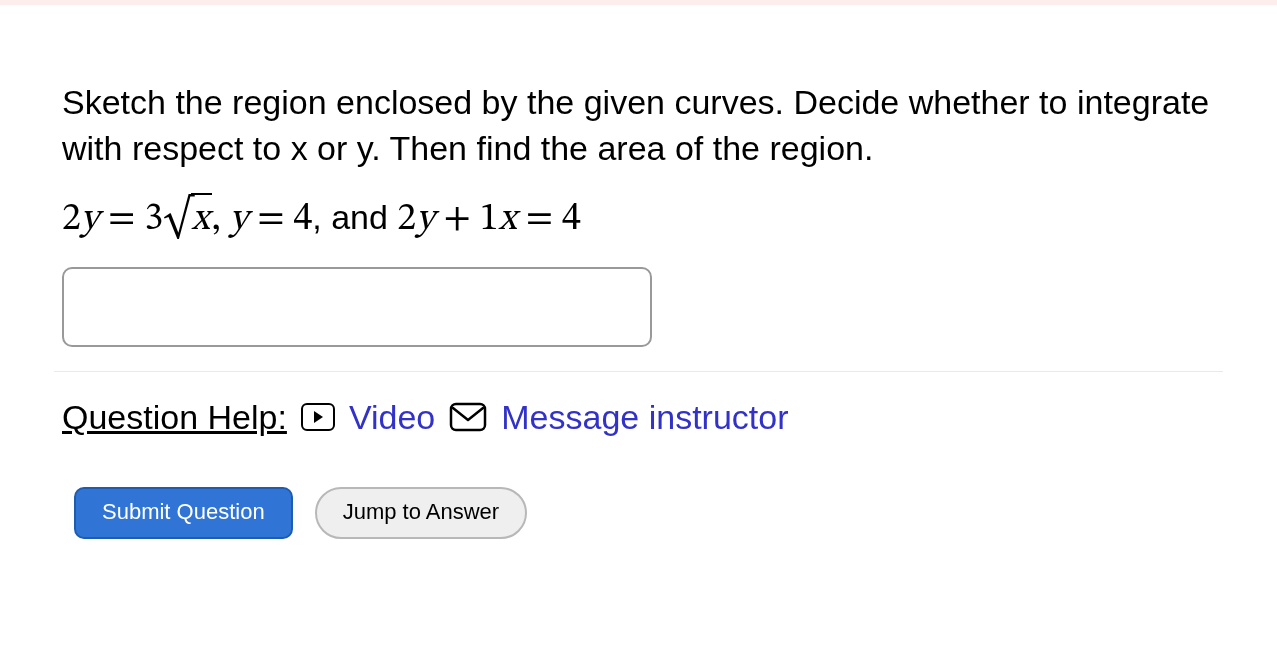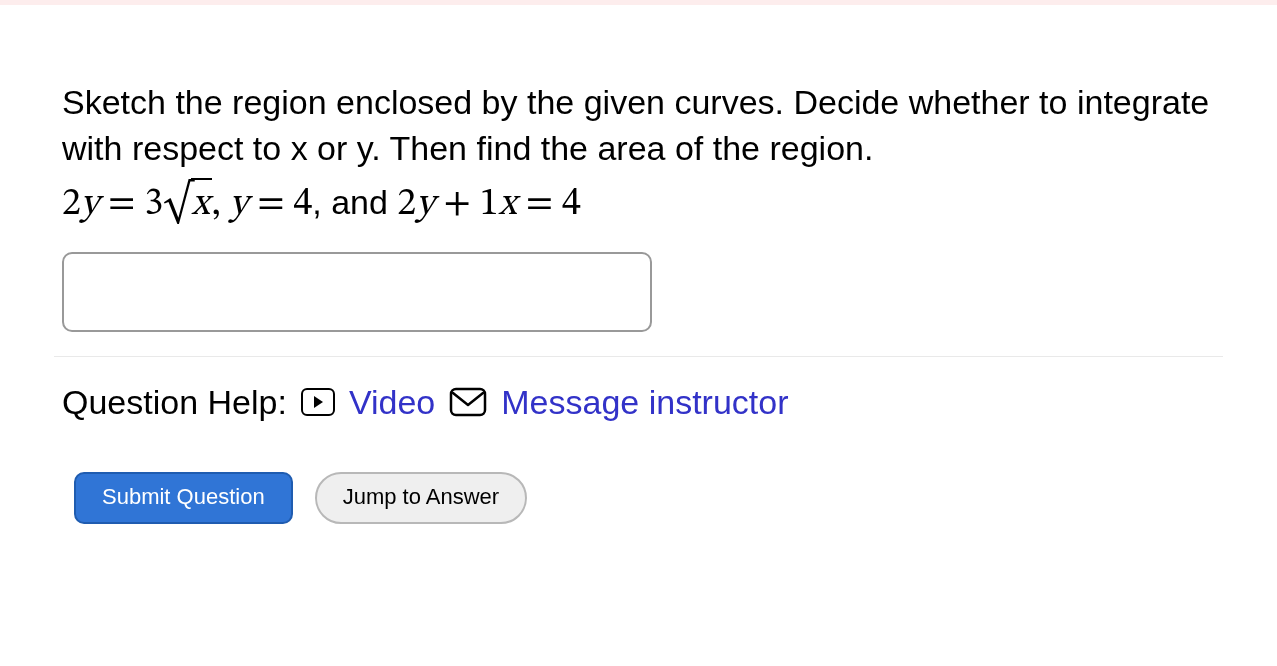--- a/index.html
+++ b/index.html
@@ -21,21 +21,21 @@
     background: #fdeded;
     width: 100%;
   }
   .prompt {
     line-height: 1.35;
     margin-bottom: 6px;
   }
   .equation-line {
     font-family: "Cambria Math", "STIX Two Math", "Latin Modern Math", serif;
     font-size: 38px;
-    margin-top: 6px;
+    margin-top: 21px;
     margin-bottom: 24px;
   }
   .equation-line .and {
     font-family: "Lucida Sans Unicode", "Lucida Grande", Verdana, sans-serif;
     font-size: 34px;
   }
   .mathit { font-style: italic; }
   .sqrt {
     display: inline-block;
     position: relative;
@@ -67,20 +67,21 @@
     padding-left: 8px;
   }
   .help-row {
     display: flex;
     align-items: center;
     gap: 14px;
     margin-bottom: 50px;
   }
   .help-label {
     color: #000;
+    text-decoration: underline;
   }
   .help-link {
     color: #3232c8;
     cursor: pointer;
     text-align: center;
   }
   .icon-box {
     display: inline-flex;
     align-items: center;
     justify-content: center;

